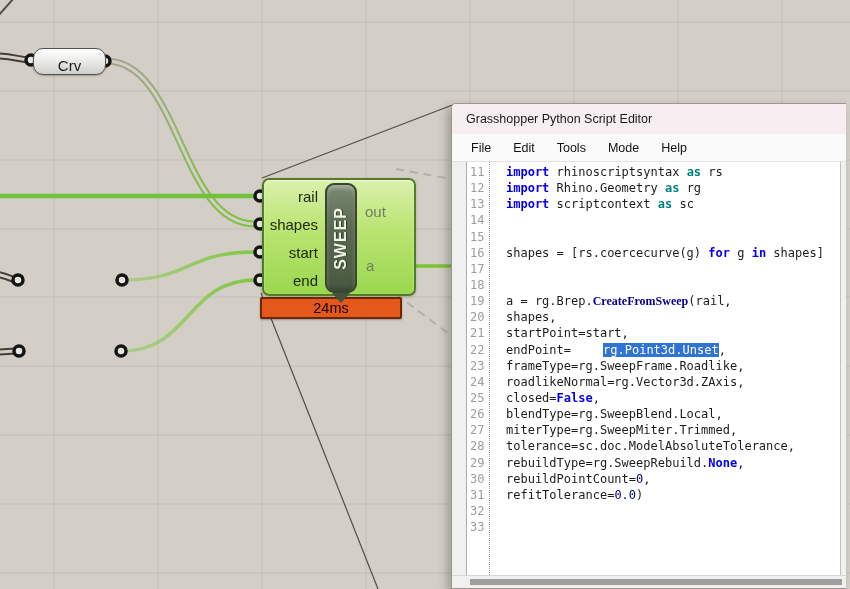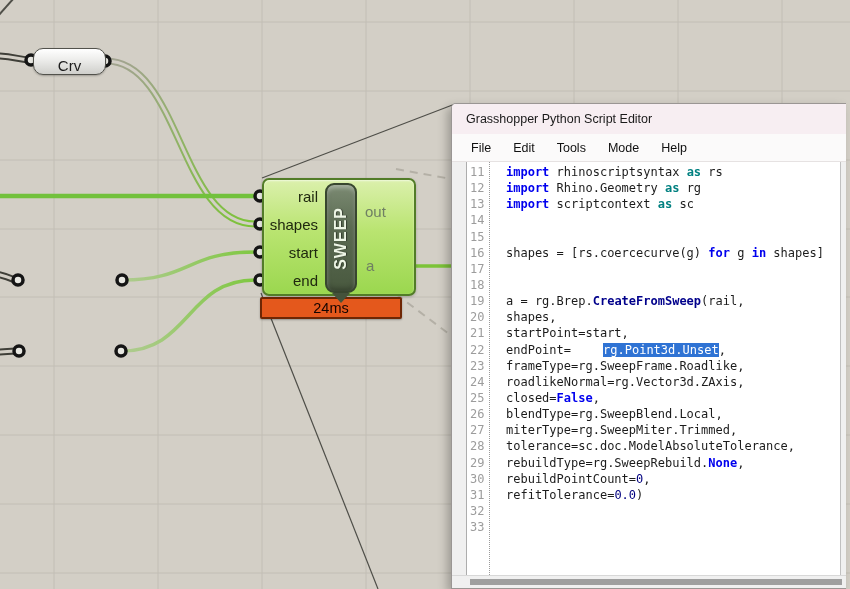--- a/index.html
+++ b/index.html
@@ -66,21 +66,21 @@
   #editor-body{position:relative;display:flex;height:417px;background:#fff;}
   #left-strip{width:14px;background:#f0f0f0;border-right:1px solid #adadad;}
   #gutter{width:22px;padding-top:2px;border-right:1px dotted #9a9a9a;
         font-family:"DejaVu Sans Mono",monospace;font-size:12px;color:var(--line-no);}
   .gut-row{height:16.15px;line-height:16.15px;padding-left:3px;}
   #code-lines{flex:1;padding:2px 0 0 16px;font-family:"DejaVu Sans Mono",monospace;font-size:12px;
         color:var(--code-text);white-space:pre;overflow:hidden;}
   .code-row{height:16.15px;line-height:16.15px;}
   .tk-k{color:var(--kw);font-weight:bold;}
   .tk-a{color:var(--askw);font-weight:bold;}
-  .tk-m{color:var(--meth);font-weight:bold;}
+  .tk-m{color:var(--meth);font-weight:bold;font-family:Liberation Serif, serif;}
   .tk-n{color:var(--num);}
   .tk-s{background:var(--sel-bg);color:#ffffff;margin-left:32px;}
   #v-strip{position:absolute;right:0;top:0;bottom:0;width:5px;background:#f0f0f0;border-left:1px solid #c0c0c0;}
   #h-scrollbar{position:absolute;left:0;right:0;bottom:0;height:12px;background:#f0f0f0;border-top:1px solid #d8d8d8;}
   #h-scroll-thumb{position:absolute;left:18px;width:372px;top:3px;height:6px;background:#9f9f9f;}
 </style>
 </head>
 <body>
 
 <div id="stage">

